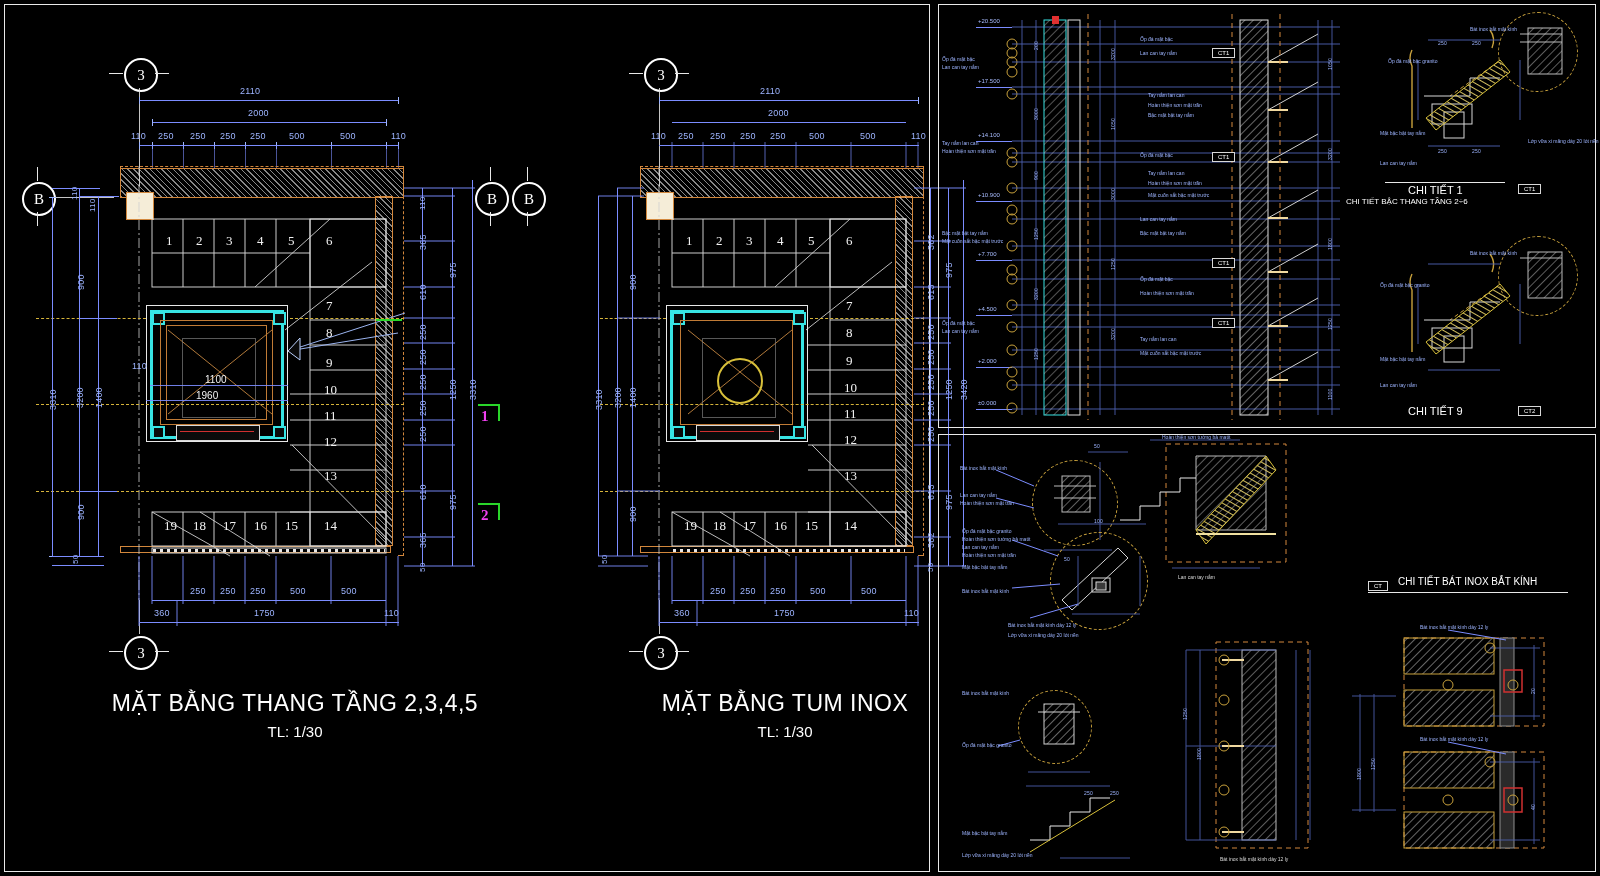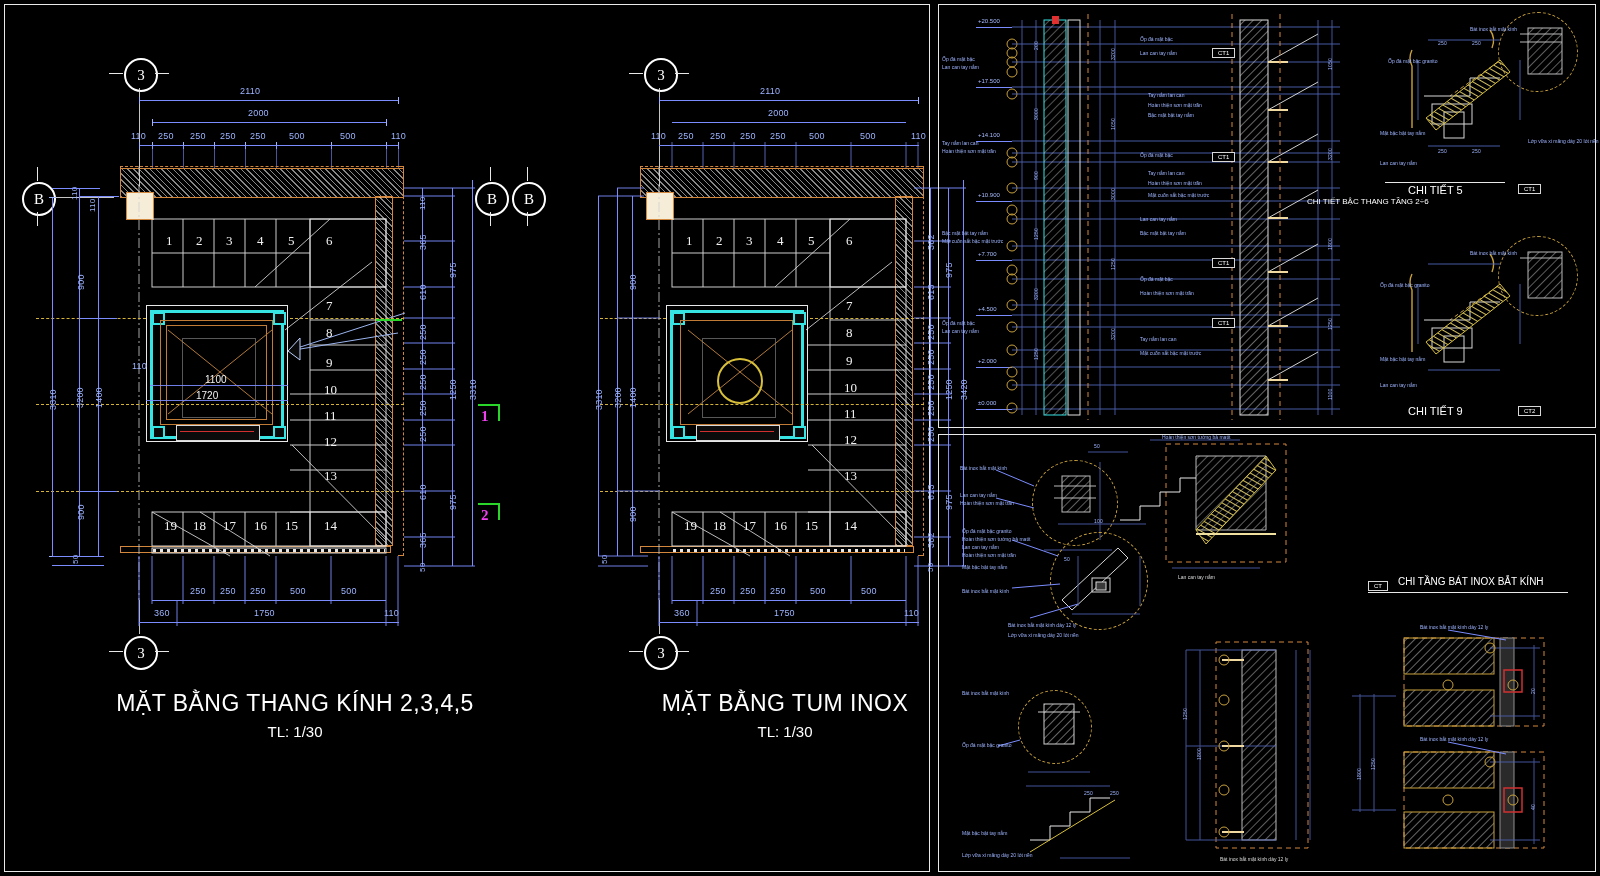--- a/index.html
+++ b/index.html
@@ -215,21 +215,21 @@
     <div class="whframe" style="left:146px;top:305px;width:142px;height:137px;"></div>
     <div class="cyframe" style="left:150px;top:310px;width:134px;height:129px;"></div>
     <div class="corner" style="left:152px;top:312px;"></div>
     <div class="corner" style="left:273px;top:312px;"></div>
     <div class="corner" style="left:152px;top:426px;"></div>
     <div class="corner" style="left:273px;top:426px;"></div>
     <div class="orframe" style="left:160px;top:320px;width:113px;height:105px;"></div>
     <div class="orframe" style="left:166px;top:325px;width:101px;height:95px;"></div>
     <div class="gryframe" style="left:182px;top:338px;width:74px;height:80px;opacity:.7;"></div>
     <div class="shaftnum" style="left:205px;top:374px;">1100</div>
-    <div class="shaftnum" style="left:196px;top:390px;">1720</div>
+    <div class="shaftnum" style="left:196px;top:390px;">1960</div>
     <div class="ln ln-h" style="left:150px;top:385px;width:138px;opacity:.9;"></div>
     <div class="ln ln-h" style="left:146px;top:400px;width:142px;opacity:.9;"></div>
 
     <div style="position:absolute;left:176px;top:425px;width:82px;height:14px;border:1px solid #d8d8d8;background:#0b0b0b;"></div>
     <div style="position:absolute;left:180px;top:431px;width:74px;height:1px;background:#d03030;"></div>
     <div class="dim" style="left:132px;top:361px;">110</div>
 
     <div class="dashY" style="left:36px;top:404px;width:368px;"></div>
     <div class="dashY" style="left:36px;top:491px;width:368px;"></div>
     <div class="dashY" style="left:36px;top:318px;width:110px;"></div>
@@ -337,21 +337,21 @@
         <line x1="245" y1="556" x2="245" y2="604"></line>
         <line x1="276" y1="556" x2="276" y2="604"></line>
         <line x1="331" y1="556" x2="331" y2="604"></line>
         <line x1="386" y1="556" x2="386" y2="626"></line>
         <line x1="398" y1="556" x2="398" y2="626"></line>
         <line x1="139" y1="556" x2="139" y2="626"></line>
         <line x1="177" y1="600" x2="177" y2="626"></line>
       </g>
     </svg>
 
-    <div class="title" style="left:60px;top:690px;width:470px;">MẶT BẰNG THANG KÍNH 2,3,4,5</div>
+    <div class="title" style="left:60px;top:690px;width:470px;">MẶT BẰNG THANG TẦNG 2,3,4,5</div>
     <div class="subtitle" style="left:60px;top:723px;width:470px;">TL: 1/30</div>
   </div>
 
   <div>
     <div class="bub" style="left:644px;top:58px;">3</div>
     <div class="ln ln-v wht" style="left:659px;top:88px;height:98px;opacity:.85;"></div>
     <div class="ln ln-h wht" style="left:629px;top:73px;width:14px;"></div>
     <div class="ln ln-h wht" style="left:675px;top:73px;width:14px;"></div>
     <div class="bub" style="left:644px;top:636px;">3</div>
     <div class="ln ln-v wht" style="left:659px;top:600px;height:34px;opacity:.85;"></div>
@@ -765,23 +765,23 @@
     <div class="tinytxt" style="left:1470px;top:26px;">Bát inox bắt mặt kính</div>
     <div class="tinytxt" style="left:1388px;top:58px;">Ốp đá mặt bậc granito</div>
     <div class="tinytxt" style="left:1380px;top:130px;">Mặt bậc bật tay nắm</div>
     <div class="tinytxt" style="left:1380px;top:160px;">Lan can tay nắm</div>
     <div class="tinytxt" style="left:1528px;top:138px;">Lớp vữa xi măng dày 20 lót nền</div>
     <div class="dim" style="left:1438px;top:40px;font-size:5px;">250</div>
     <div class="dim" style="left:1472px;top:40px;font-size:5px;">250</div>
     <div class="dim" style="left:1438px;top:148px;font-size:5px;">250</div>
     <div class="dim" style="left:1472px;top:148px;font-size:5px;">250</div>
 
-    <div class="detlabel big" style="left:1408px;top:184px;">CHI TIẾT 5</div>
+    <div class="detlabel big" style="left:1408px;top:184px;">CHI TIẾT 1</div>
     <div class="ln ln-h wht" style="left:1385px;top:182px;width:120px;height:1px;"></div>
-    <div class="detlabel" style="left:1307px;top:197px;font-size:8px;">CHI TIẾT BẬC THANG TẦNG 2÷6</div>
+    <div class="detlabel" style="left:1346px;top:197px;font-size:8px;">CHI TIẾT BẬC THANG TẦNG 2÷6</div>
     <div class="ctag" style="left:1518px;top:184px;">CT1</div>
 
     <div class="dcircle" style="left:1498px;top:236px;width:78px;height:78px;"></div>
     <svg class="ov" width="1600" height="876">
       <g stroke="#d0d0d0" stroke-width="1" opacity=".9">
         <rect x="1528" y="252" width="34" height="46" fill="url(#h1)"></rect>
         <line x1="1520" y1="258" x2="1562" y2="258"></line>
       </g>
       <path d="M1498 286 L1450 320" stroke="#c8a13c" stroke-width="1" stroke-dasharray="4,3" fill="none"></path>
       <g stroke="#d8d8d8" stroke-width="1">
@@ -938,21 +938,21 @@
         <circle cx="1224" cy="746" r="5"></circle>
         <circle cx="1224" cy="790" r="5"></circle>
         <circle cx="1224" cy="832" r="5"></circle>
       </g>
     </svg>
     <div class="dim v" style="left:1182px;top:720px;font-size:5px;">1250</div>
     <div class="dim v" style="left:1196px;top:760px;font-size:5px;">1800</div>
     <div class="tinywht" style="left:1220px;top:856px;">Bát inox bắt mặt kính dày 12 ly</div>
 
     <div class="ctag" style="left:1368px;top:581px;font-size:6px;">CT</div>
-    <div class="detlabel" style="left:1398px;top:576px;font-size:10px;">CHI TẦNG BÁT INOX BẮT KÍNH</div>
+    <div class="detlabel" style="left:1398px;top:576px;font-size:10px;">CHI TIẾT BÁT INOX BẮT KÍNH</div>
     <div class="ln ln-h wht" style="left:1368px;top:592px;width:200px;height:1px;"></div>
 
     <svg class="ov" width="1600" height="876">
 
       <g stroke="#d2873c" stroke-width="1" stroke-dasharray="5,4" fill="none">
         <rect x="1404" y="638" width="140" height="88"></rect>
       </g>
       <rect x="1404" y="638" width="90" height="36" fill="url(#h1)" stroke="#c8a13c" stroke-width="1"></rect>
       <rect x="1404" y="690" width="90" height="36" fill="url(#h1)" stroke="#c8a13c" stroke-width="1"></rect>
       <rect x="1500" y="638" width="14" height="88" fill="#2a2a2a" stroke="#8e8e8e" stroke-width="1"></rect>

